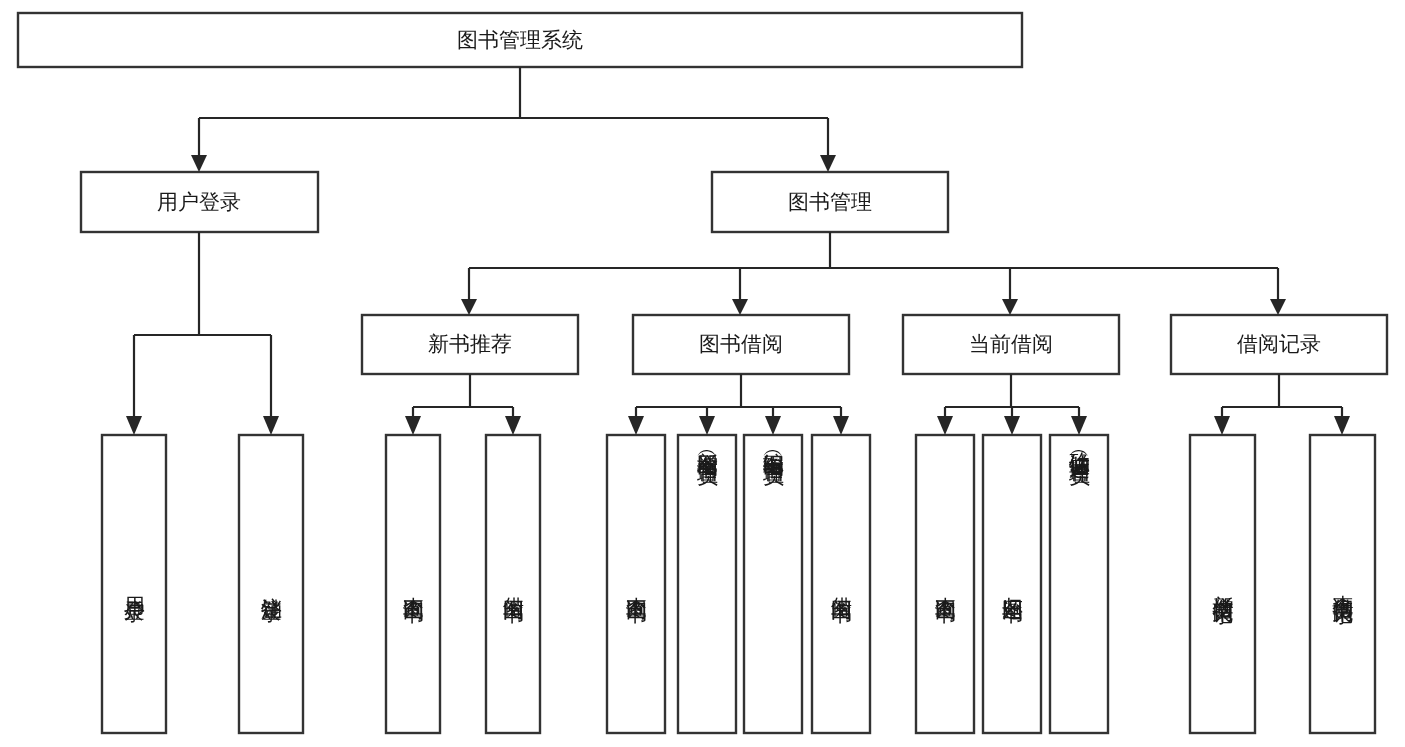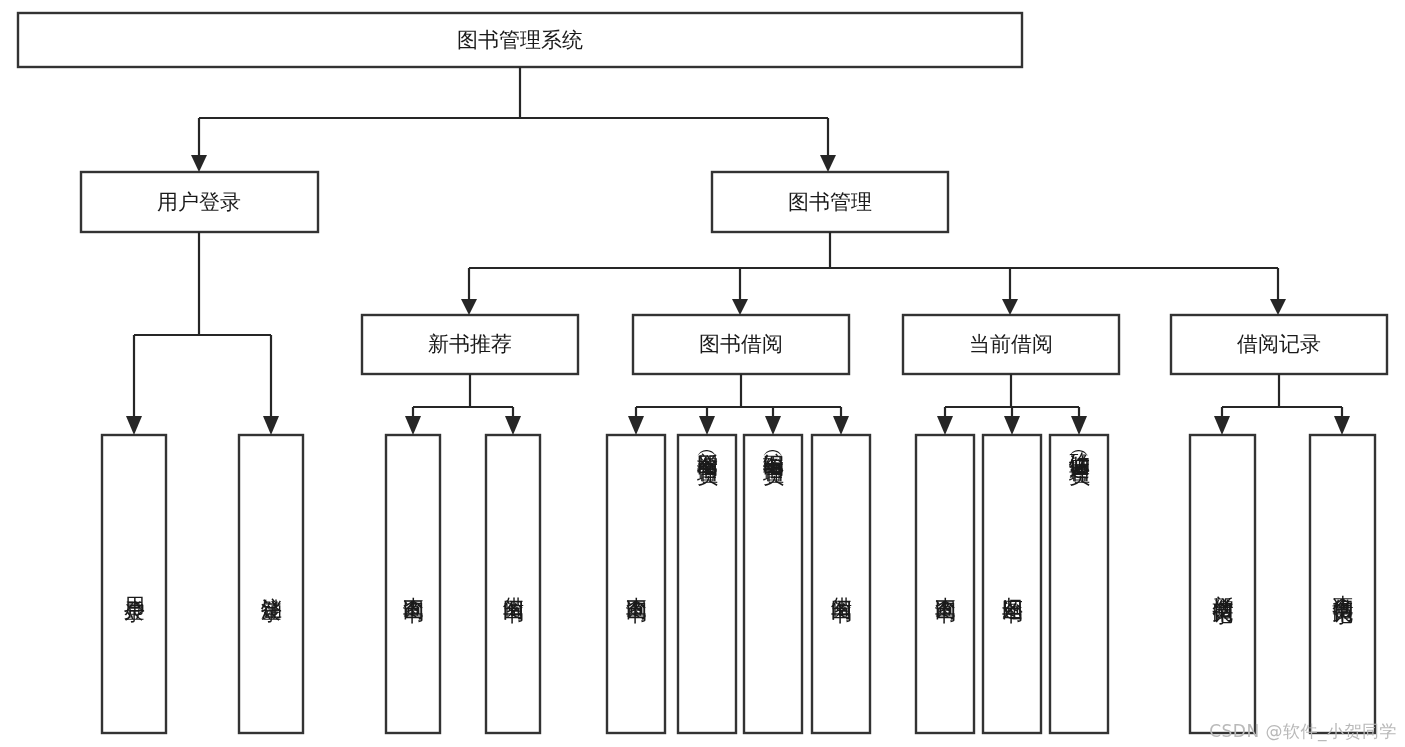--- a/index.html
+++ b/index.html
@@ -230,15 +230,14 @@
   <div class="vlabel-wrap" style="left:1050px; top:435px; width:58px; height:298px; align-items:flex-start;">
     <span class="vlabel-text">确认归还（管理员）</span>
   </div>
   <div class="vlabel-wrap" style="left:1190px; top:435px; width:65px; height:298px;">
     <span class="vlabel-text">新增借阅记录</span>
   </div>
   <div class="vlabel-wrap" style="left:1310px; top:435px; width:65px; height:298px;">
     <span class="vlabel-text">查询借阅记录</span>
   </div>
 
-  <div class="watermark">CSDN @软件_小贺同学</div>
 
 </div>
 
 </body></html>

